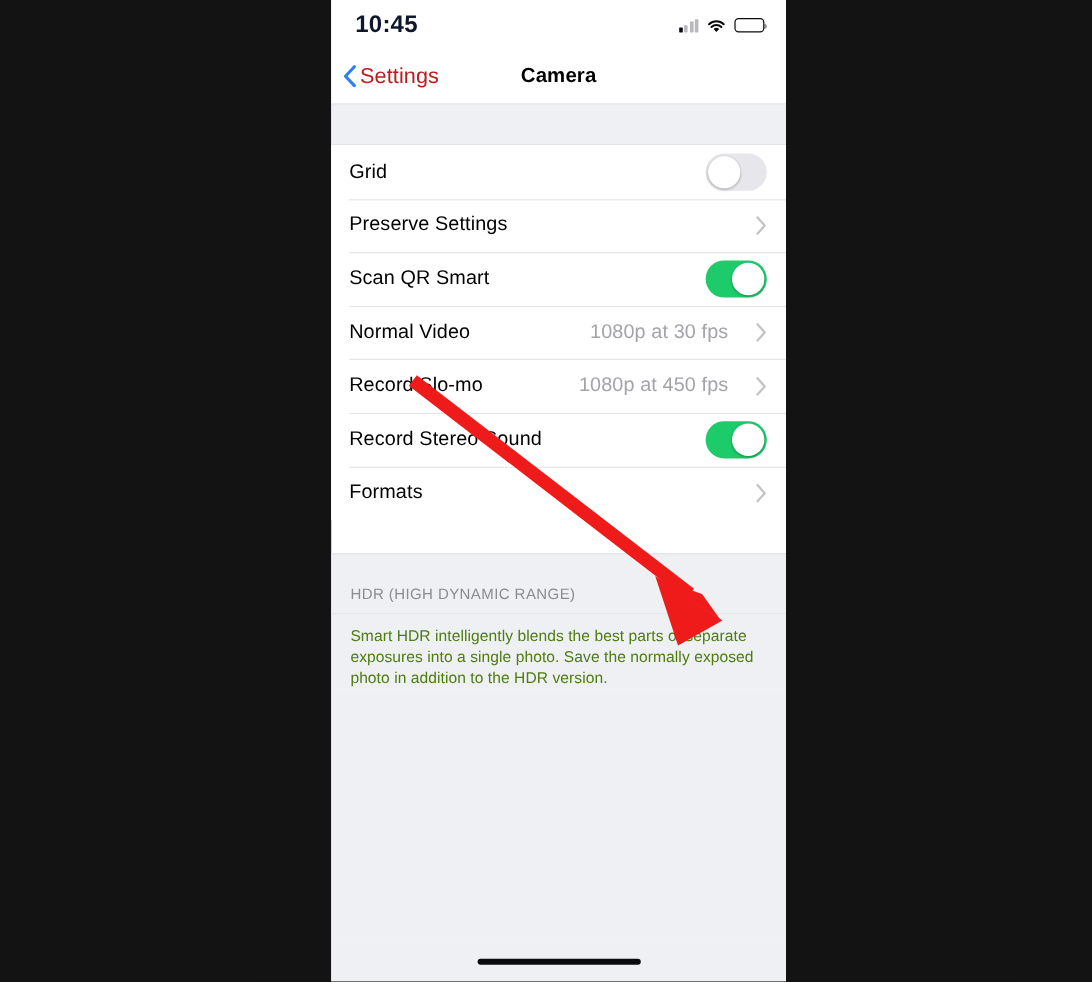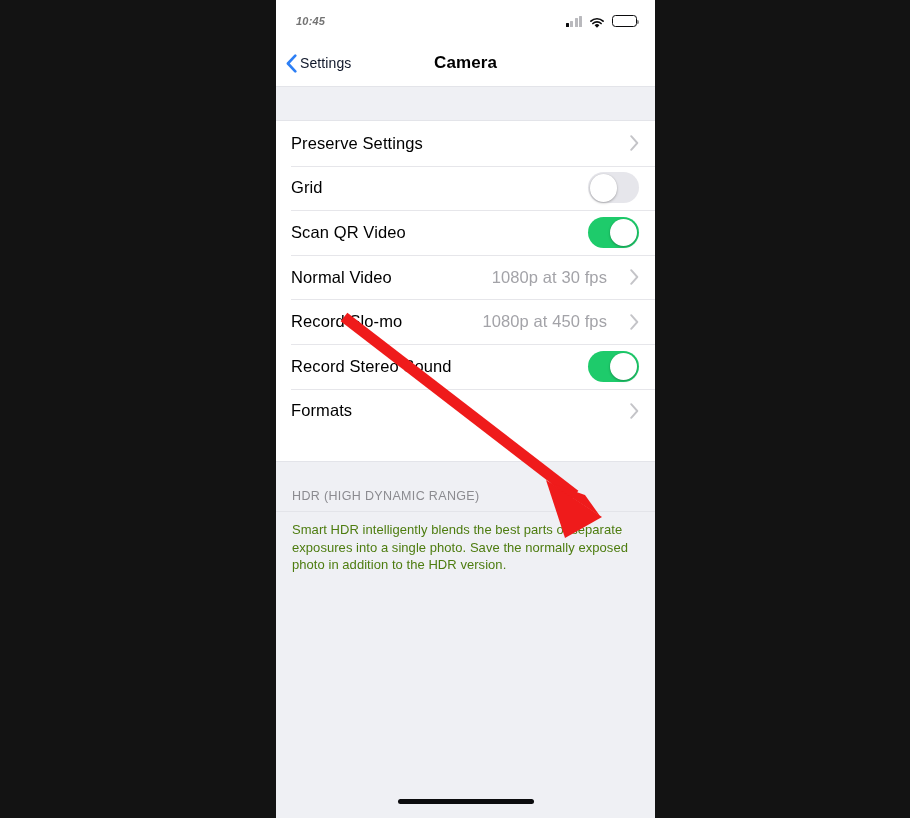--- a/index.html
+++ b/index.html
@@ -16,21 +16,21 @@
     position:absolute; left:276px; top:0; width:379px; height:818px;
     background:#ffffff; overflow:hidden;
   }
 
   
   .statusbar{
     position:relative; height:40px; background:#fff;
     display:flex; align-items:center; justify-content:space-between;
     padding:0 18px 0 20px;
   }
-  .clock{ font-size:11px; font-weight:700; color:#737373; letter-spacing:.2px; margin-top:2px;font-style:italic;}
+  .clock{ font-size:20px; font-weight:700; color:#0f172a; letter-spacing:.2px; margin-top:2px;}
   .status-icons{ display:flex; align-items:center; gap:7px; margin-top:2px;}
   .bars{ display:flex; align-items:flex-end; gap:1.5px; height:11px;}
   .bars i{ display:block; width:3px; background:#0b0b0d; border-radius:.5px;}
   .bars i:nth-child(1){height:3.5px;}
   .bars i:nth-child(2){height:6px;  background:#b9b9bd;}
   .bars i:nth-child(3){height:8.5px;background:#b9b9bd;}
   .bars i:nth-child(4){height:11px; background:#b9b9bd;}
   .wifi{ width:16px; height:12px; position:relative; }
   .batt{ width:25px; height:12px; border:1.6px solid #0b0b0d; border-radius:3.5px; position:relative; padding:1.3px;}
   .batt .fill{ height:100%; width:100%; background:#0b0b0d; border-radius:1.5px;}
@@ -41,21 +41,21 @@
   .navbar{
     position:relative; height:46px; background:#fff;
     display:flex; align-items:center; justify-content:center;
   }
   .nav-title{ font-size:17px; font-weight:700; color:#000; letter-spacing:.1px;text-align:center;}
   .nav-back{
     position:absolute; left:10px; top:0; height:46px;
     display:flex; align-items:center; gap:3px; cursor:pointer;
   }
   .nav-back .chev{ width:11px; height:19px; position:relative; }
-  .nav-back .label{ font-size:14px; color:#0f172a; letter-spacing:.1px;}
+  .nav-back .label{ font-size:18px; color:#b91c1c; letter-spacing:.1px;}
 
   
   .gap{ background:#eff0f4; }
   .gap.top{ height:35px; border-top:1px solid #e3e4e9; border-bottom:1px solid #e3e4e9;}
   .group{ background:#fff; }
   .row{
     position:relative; height:44.6px; background:#fff;
     display:flex; align-items:center; padding:0 16px 0 15px;
     cursor:pointer;
   }
@@ -134,37 +134,37 @@
           <span class="label">Settings</span>
         </div>
         <div class="nav-title">Camera</div>
       </div>
 
       <div class="gap top"></div>
 
       <div class="group">
 
         <div class="row">
-          <span class="title">Preserve Settings</span>
-          <span class="disc">
-            <svg viewBox="0 0 9 16" width="9" height="16">
-                <path d="M1.2 1.2 7.3 8l-6.1 6.8" stroke="#c4c4c8" stroke-width="1.9" fill="none" stroke-linecap="round" stroke-linejoin="round"></path>
-              </svg>
-          </span>
-        </div>
-
-        <div class="row">
           <span class="title">Grid</span>
           <span class="sw off">
               <span class="knob"></span>
             </span>
         </div>
 
         <div class="row">
-          <span class="title">Scan QR Video</span>
+          <span class="title">Preserve Settings</span>
+          <span class="disc">
+            <svg viewBox="0 0 9 16" width="9" height="16">
+                <path d="M1.2 1.2 7.3 8l-6.1 6.8" stroke="#c4c4c8" stroke-width="1.9" fill="none" stroke-linecap="round" stroke-linejoin="round"></path>
+              </svg>
+          </span>
+        </div>
+
+        <div class="row">
+          <span class="title">Scan QR Smart</span>
           <span class="sw on">
               <span class="knob"></span>
             </span>
         </div>
 
         <div class="row">
           <span class="title">Normal Video</span>
           <span class="value">1080p at 30 fps</span>
           <span class="disc">
             <svg viewBox="0 0 9 16" width="9" height="16">

